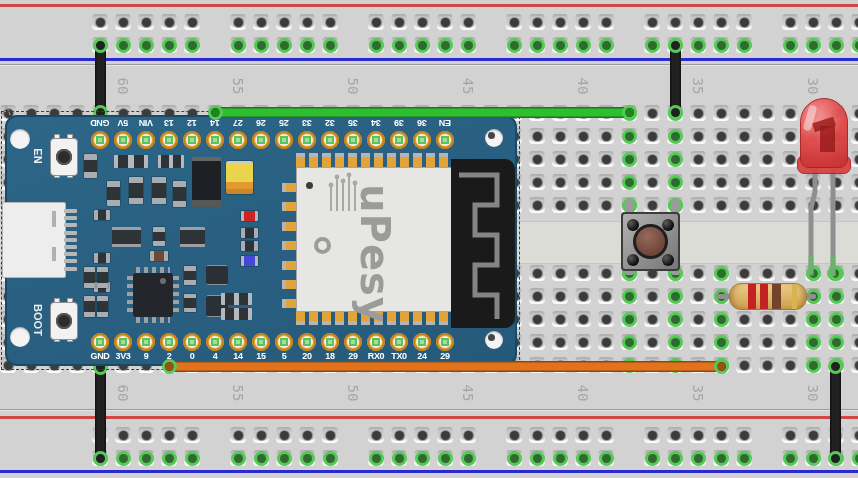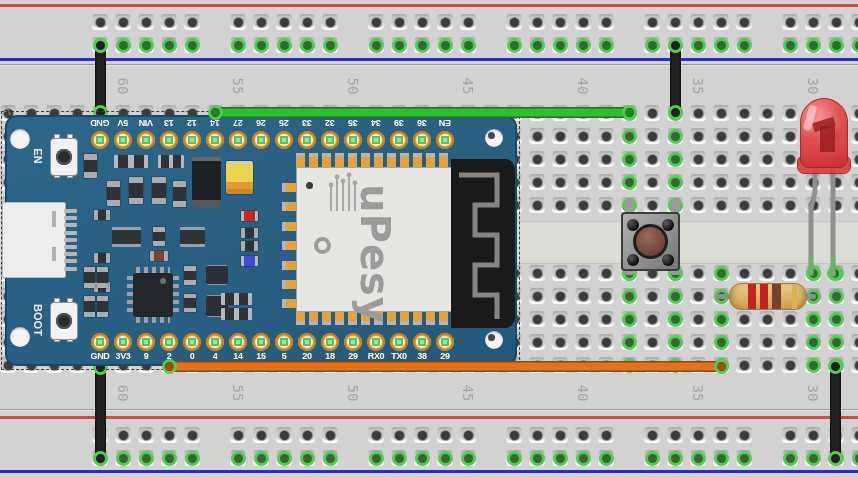--- a/index.html
+++ b/index.html
@@ -1885,21 +1885,21 @@
           <div class="pinsq" style="left: 5px; top: 5px; width: 8px; height: 8px;"></div>
         </div>
         <div class="pinlab" style="left: 364px; top: 350px; width: 24px; height: 12px;">RX0</div>
         <div class="pin" style="left: 390px; top: 333px;">
           <div class="pinsq" style="left: 5px; top: 5px; width: 8px; height: 8px;"></div>
         </div>
         <div class="pinlab" style="left: 387px; top: 350px; width: 24px; height: 12px;">TX0</div>
         <div class="pin" style="left: 413px; top: 333px;">
           <div class="pinsq" style="left: 5px; top: 5px; width: 8px; height: 8px;"></div>
         </div>
-        <div class="pinlab" style="left: 410px; top: 350px; width: 24px; height: 12px;">38</div>
+        <div class="pinlab" style="left: 410px; top: 350px; width: 24px; height: 12px;">24</div>
         <div class="pin" style="left: 436px; top: 333px;">
           <div class="pinsq" style="left: 5px; top: 5px; width: 8px; height: 8px;"></div>
         </div>
         <div class="pinlab" style="left: 433px; top: 350px; width: 24px; height: 12px;">29</div>
       </div>
   </div>
 
   <div id="comp-rings">
       <div class="ring" style="left: 621.5px; top: 197.5px;"></div>
       <div class="ring" style="left: 667.5px; top: 197.5px;"></div>

